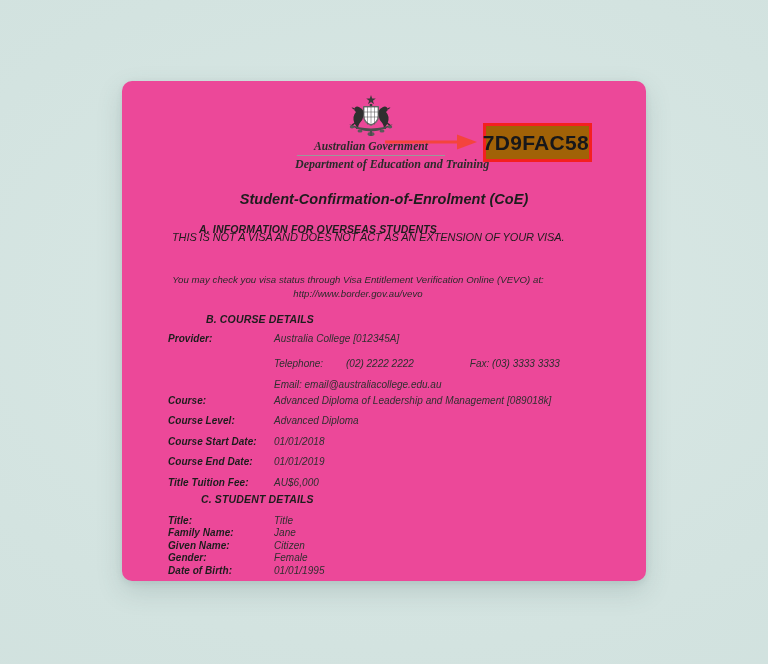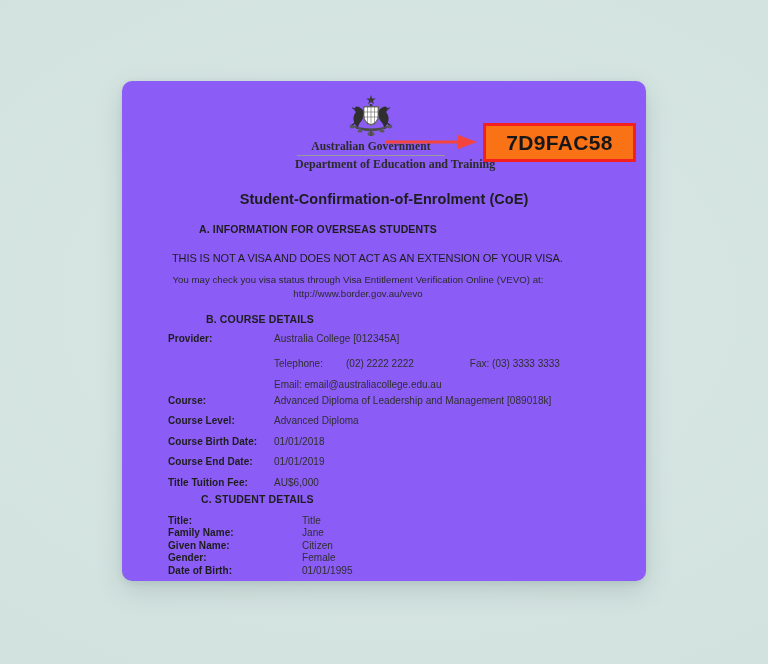--- a/index.html
+++ b/index.html
@@ -23,25 +23,26 @@
       radial-gradient(ellipse 900px 620px at 52% 46%, #d9e8e5 0%, #d3e3e0 55%, #cfe0dd 100%);
   }
 
   
   #doc-card {
     position: absolute;
     left: 122px;
     top: 81px;
     width: 524px;
     height: 500px;
-    background: #8b5cf6;
+    background: #ec4899;
     border-radius: 10px;
     box-shadow: 0 10px 26px rgba(60, 90, 88, 0.18),
                 0 2px 6px rgba(60, 90, 88, 0.10);
     overflow: hidden;
+    font-style: italic;
   }
 
   
   .crest-block {
     position: absolute;
     left: 173px;
     top: 12px;
     width: 152px;
     text-align: center;
   }
@@ -78,28 +79,28 @@
     position: absolute;
     left: 383px;
     top: 131px;
     width: 96px;
     height: 22px;
   }
   .code-box {
     position: absolute;
     left: 483px;
     top: 123px;
-    width: 153px;
+    width: 109px;
     height: 39px;
     border: 3px solid #f42020;
-    background: #f97316;
+    background: #a16207;
     box-sizing: border-box;
     display: flex;
     align-items: center;
-    justify-content: center;
+    justify-content: flex-end;
   }
   .code-text {
     font-family: "Liberation Sans", sans-serif;
     font-weight: bold;
     font-size: 21px;
     color: #17171a;
     letter-spacing: 0.3px;
     line-height: 21px;
   }
 
@@ -125,21 +126,21 @@
     white-space: nowrap;
     margin-left: 44px;
   }
   #sec-a { left: 33px;  top: 142px; }
   #sec-b { left: 40px;  top: 232px; }
   #sec-c { left: 35px;  top: 412px; }
 
   .notice-line {
     position: absolute;
     left: 50px;
-    top: 171px;
+    top: 150px;
     font-size: 11px;
     color: #1d1d1d;
     letter-spacing: -0.1px;
     white-space: nowrap;
   }
 
   .vevo-block {
     position: absolute;
     left: 26px;
     top: 192px;
@@ -160,21 +161,21 @@
   }
   #course-rows { left: 46px; top: 252px; }
   #student-rows { left: 46px; top: 434px; }
 
   .frow {
     display: flex;
     align-items: baseline;
     white-space: nowrap;
   }
   #course-rows .frow { height: 20.5px; }
-  #student-rows .frow { height: 12.4px; gap: 28px; }
+  #student-rows .frow { height: 12.4px; }
 
   .flabel {
     font-weight: bold;
     color: #1d1d1d;
     width: 106px;
     flex: 0 0 106px;
     font-size: 10px;
     letter-spacing: 0.05px;
   }
   .fvalue {
@@ -264,21 +265,21 @@
     </div>
     <div class="frow">
       <span class="flabel">Course:</span>
       <span class="fvalue">Advanced Diploma of Leadership  and  Management [089018k]</span>
     </div>
     <div class="frow">
       <span class="flabel">Course Level:</span>
       <span class="fvalue">Advanced Diploma</span>
     </div>
     <div class="frow">
-      <span class="flabel">Course Birth Date:</span>
+      <span class="flabel">Course Start Date:</span>
       <span class="fvalue">01/01/2018</span>
     </div>
     <div class="frow">
       <span class="flabel">Course End Date:</span>
       <span class="fvalue">01/01/2019</span>
     </div>
     <div class="frow">
       <span class="flabel">Title Tuition Fee:</span>
       <span class="fvalue">AU$6,000</span>
     </div>

